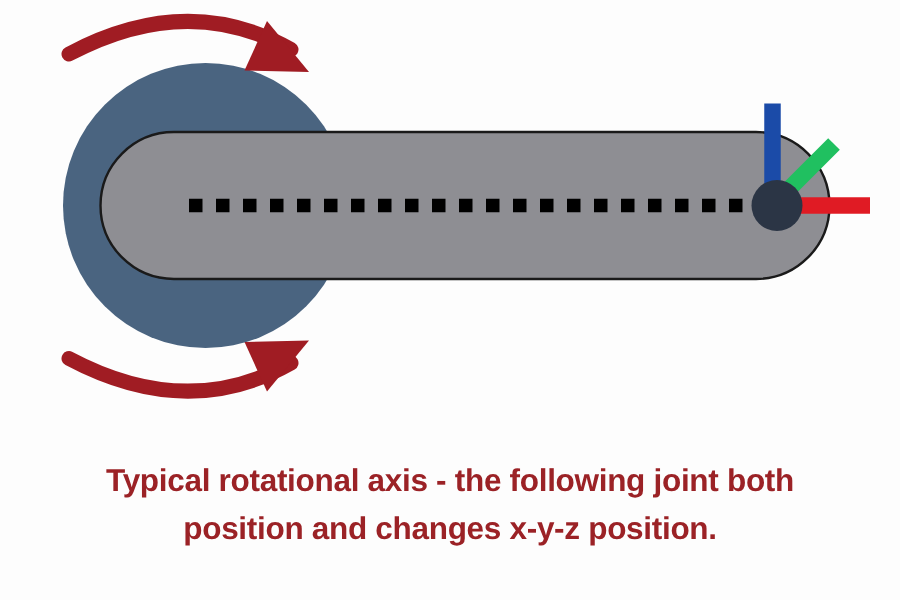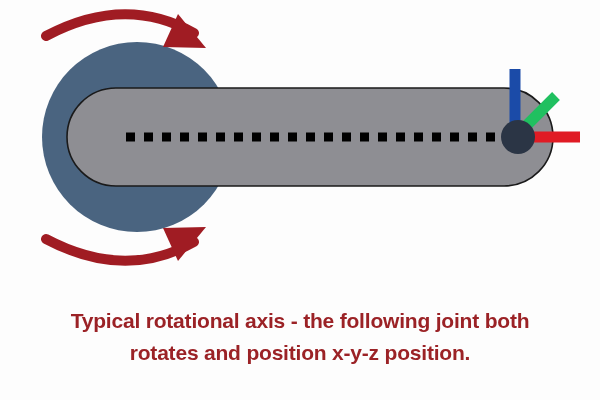--- a/index.html
+++ b/index.html
@@ -72,16 +72,16 @@
 
     <line x1="515" y1="137" x2="515" y2="69" stroke="#1b4ba8" stroke-width="11" stroke-linecap="butt"></line>
     <line x1="516" y1="136" x2="556" y2="96" stroke="#20c060" stroke-width="11" stroke-linecap="butt"></line>
     <line x1="517" y1="137" x2="580" y2="137" stroke="#e01b24" stroke-width="11" stroke-linecap="butt"></line>
 
     <circle cx="518" cy="137" r="17" fill="#2b3545"></circle>
   </svg>
 
   <div id="caption">
     <span class="cap-line">Typical rotational axis - the following joint both</span>
-    <span class="cap-line">rotates and position x-y-z position.</span>
+    <span class="cap-line">position and changes x-y-z position.</span>
   </div>
 
 </div>
 
 </body></html>

